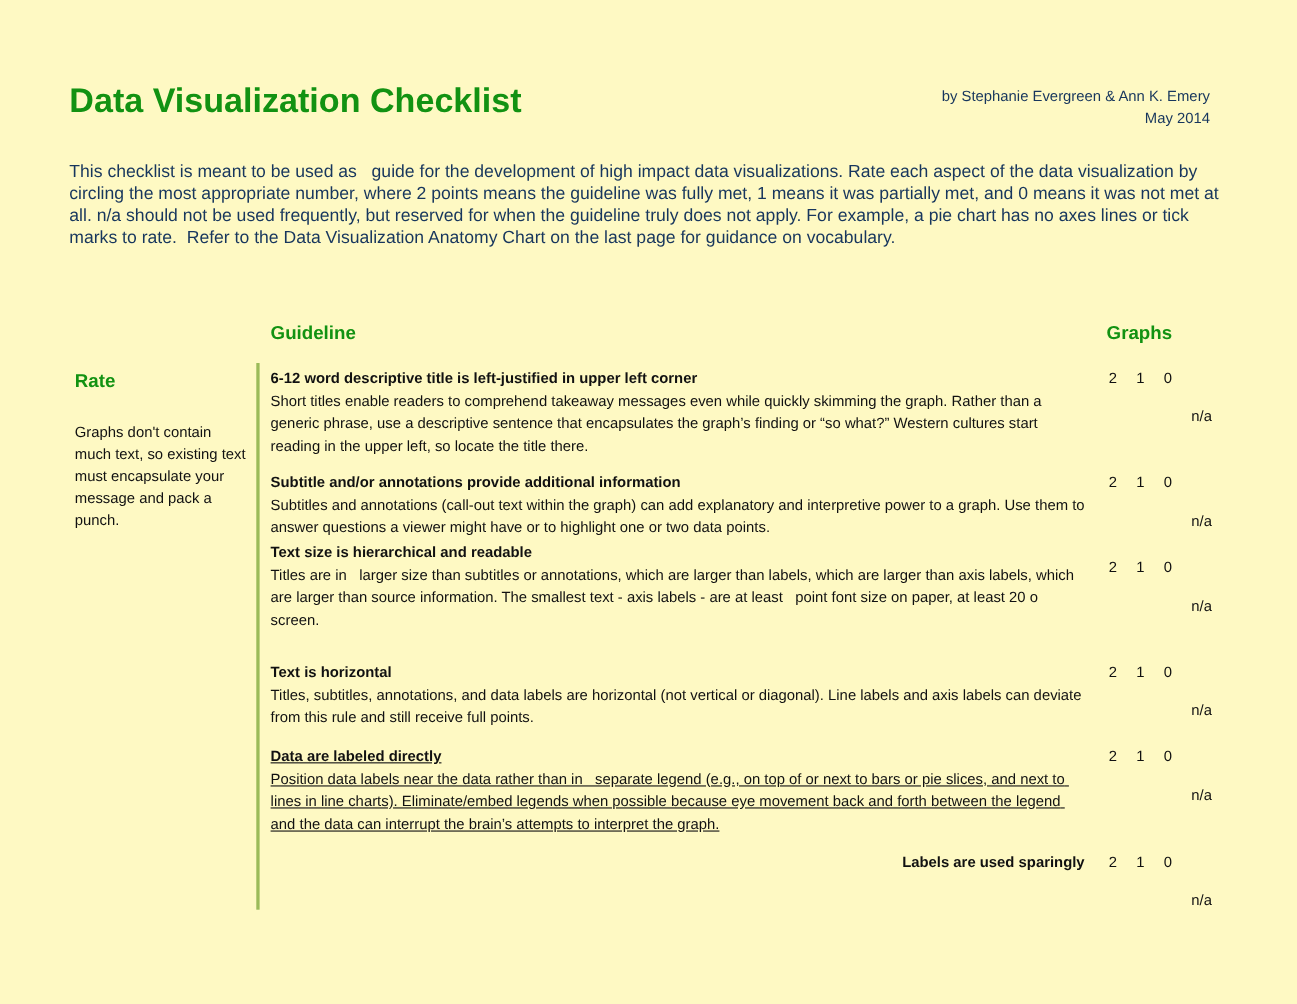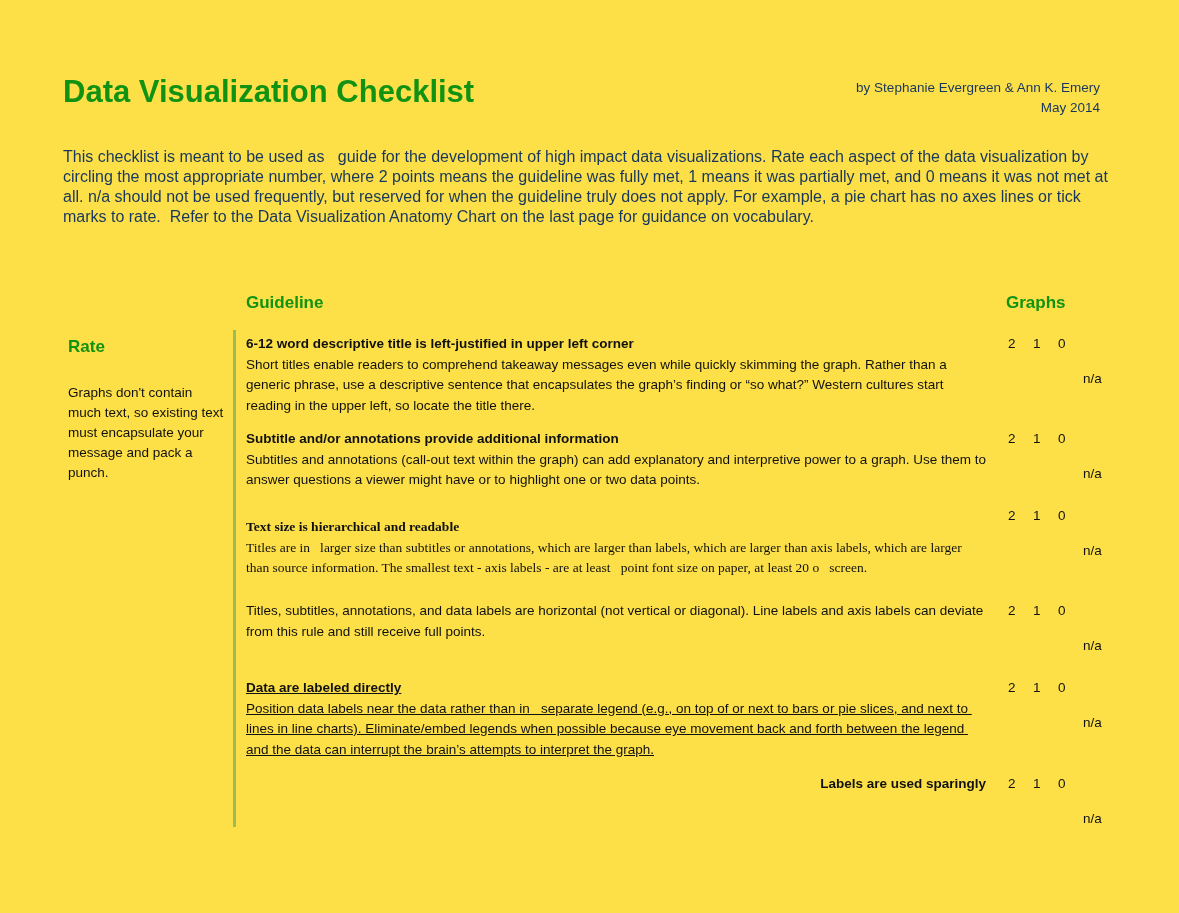--- a/index.html
+++ b/index.html
@@ -1,20 +1,20 @@
 <!DOCTYPE html>
 <html><head>
 <meta charset="utf-8">
 <style>
   html, body { margin: 0; padding: 0; background: #ffffff; }
   .page {
     position: relative;
     width: 1179px;
     height: 913px;
-    background: #fde047;
+    background: #fef9c3;
     font-family: "Liberation Sans", sans-serif;
     overflow: hidden;
   }
   .doc-title {
     position: absolute;
     left: 63px;
     top: 74px;
     font-size: 31px;
     font-weight: bold;
     color: #129212;
@@ -80,21 +80,21 @@
     left: 246px;
     width: 740px;
     font-size: 13.5px;
     line-height: 20.5px;
     color: #111111;
   }
   .item .item-title { font-weight: bold; }
   .item .item-body  { white-space: pre-wrap; }
   #item-0 { top: 334px; }
   #item-1 { top: 429px; }
-  #item-2 { top: 517px; font-family: Liberation Serif, serif; }
+  #item-2 { top: 492px; }
   #item-3 { top: 601px; }
   #item-4 { top: 678px; text-decoration: underline; }
   #item-5 { top: 774px; text-align: right; }
   .rating-row {
     position: absolute;
     left: 1008px;
     display: flex;
     font-size: 13.5px;
     color: #111111;
     white-space: nowrap;
@@ -157,20 +157,21 @@
     <div class="item-body">Titles are in   larger size than subtitles or annotations, which are larger than labels, which are larger than axis labels, which are larger than source information. The smallest text - axis labels - are at least   point font size on paper, at least 20 o   screen.</div>
   </div>
   <div class="rating-row" id="rating-row-2">
     <span>2</span>
     <span>1</span>
     <span>0</span>
     <span>n/a</span>
   </div>
 
   <div class="item" id="item-3">
+    <div class="item-title">Text is horizontal</div>
     <div class="item-body">Titles, subtitles, annotations, and data labels are horizontal (not vertical or diagonal). Line labels and axis labels can deviate from this rule and still receive full points.</div>
   </div>
   <div class="rating-row" id="rating-row-3">
     <span>2</span>
     <span>1</span>
     <span>0</span>
     <span>n/a</span>
   </div>
 
   <div class="item" id="item-4">

